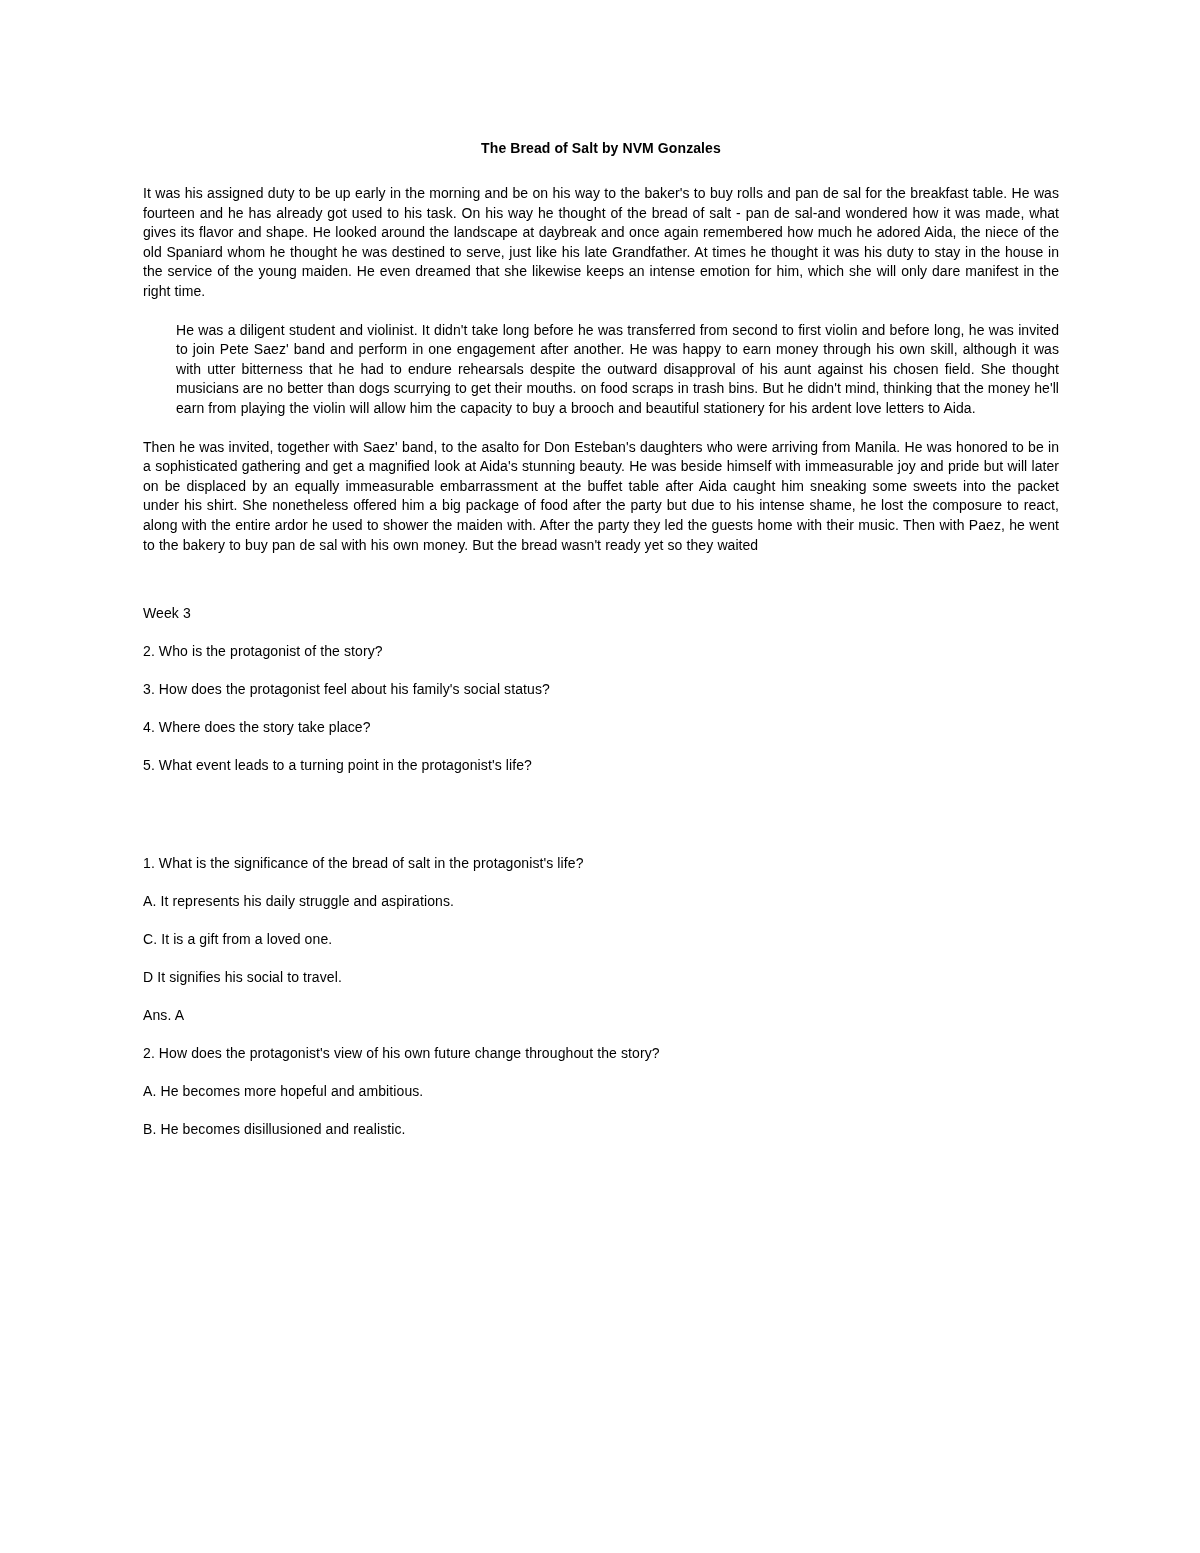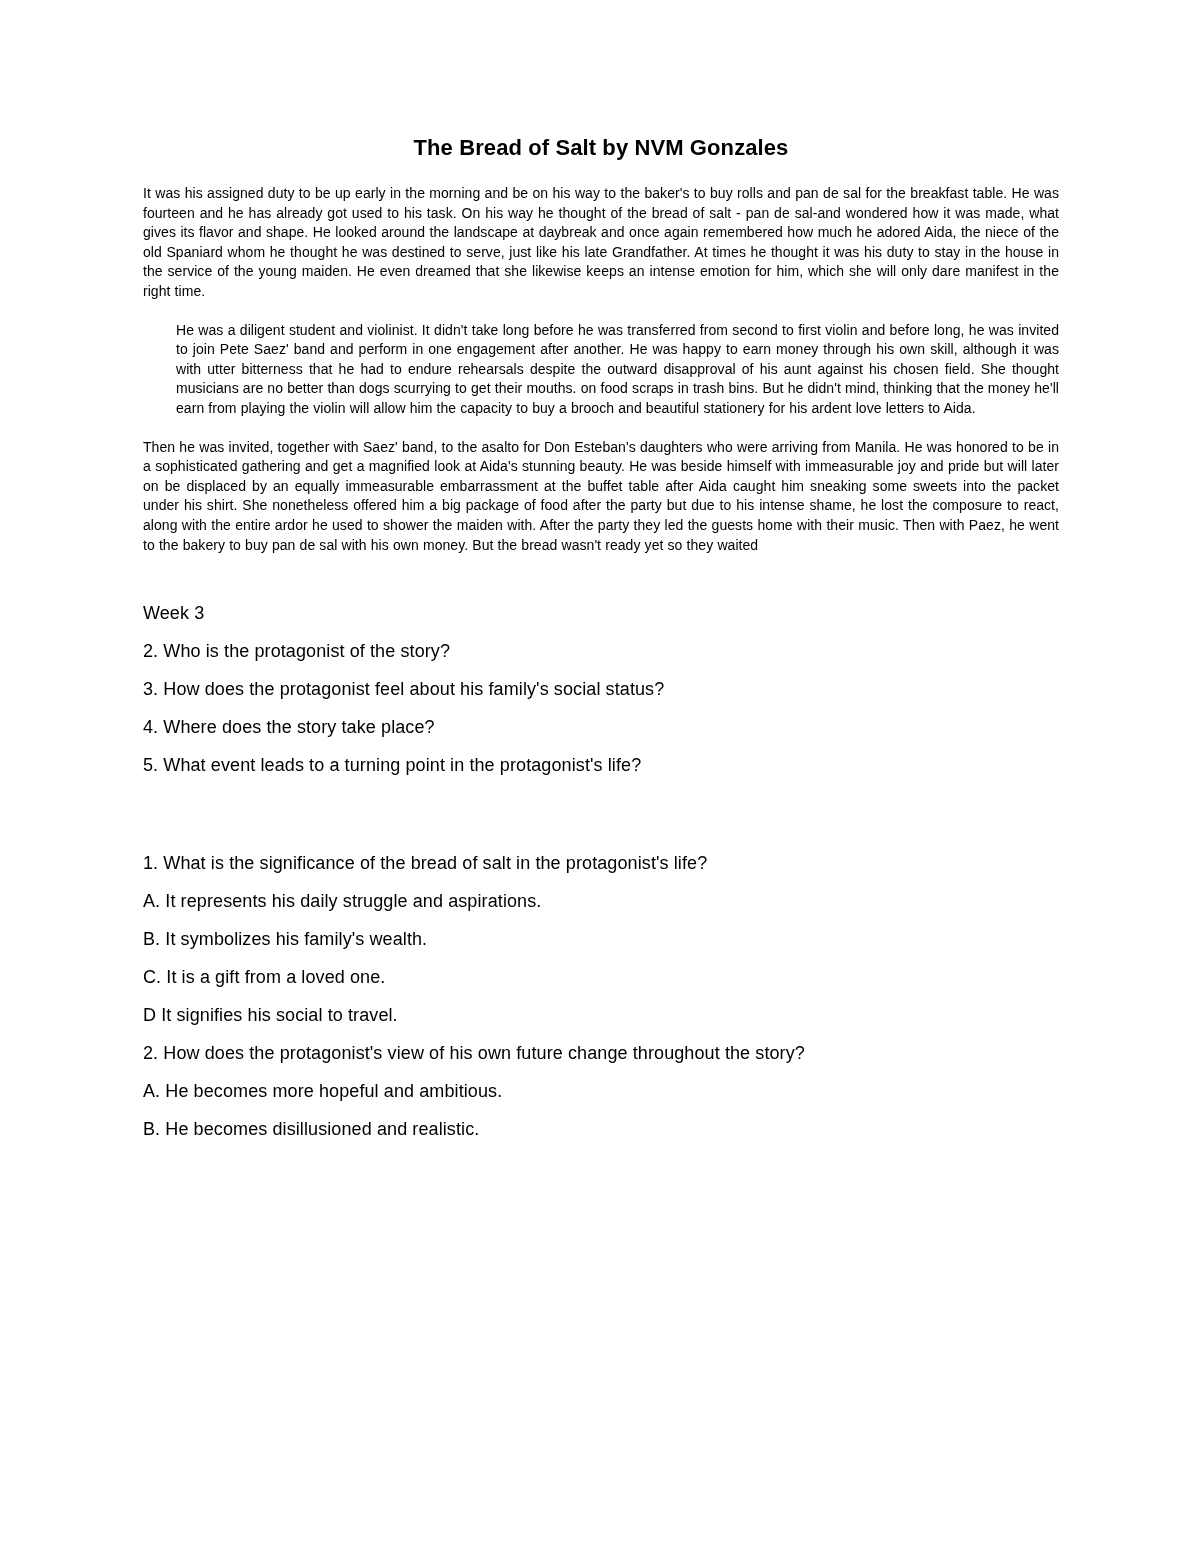--- a/index.html
+++ b/index.html
@@ -23,21 +23,21 @@
     overflow: hidden;
   }
   .content {
     position: absolute;
     left: 143px;
     top: 0;
     width: 916px;
   }
   .doc-title {
     text-align: center;
-    font-size: 22px;
+    font-size: 14px;
     line-height: 20px;
     margin: 0;
     padding-top: 138px;
     letter-spacing: 0.1px;
   }
   .para {
     font-size: 14px;
     line-height: 19.6px;
     text-align: justify;
     text-justify: inter-word;
@@ -46,21 +46,21 @@
     word-spacing: 0.2px;
   }
   .para.p1 { margin-top: 26px; }
   .para.p2 { margin-top: 19px; margin-left: 33px; }
   .para.p3 { margin-top: 19px; }
 
   .qsection {
     margin-top: 48px;
   }
   .qline {
-    font-size: 18px;
+    font-size: 14px;
     line-height: 20px;
     margin: 0 0 18px 0;
     letter-spacing: 0.1px;
   }
   .qline:last-child { margin-bottom: 0; }
 
   .gap-block {
     height: 78px;
   }
 </style>
@@ -82,22 +82,22 @@
       <p class="qline">3. How does the protagonist feel about his family's social status?</p>
       <p class="qline">4. Where does the story take place?</p>
       <p class="qline">5. What event leads to a turning point in the protagonist's life?</p>
     </div>
 
     <div class="gap-block"></div>
 
     <div>
       <p class="qline">1. What is the significance of the bread of salt in the protagonist's life?</p>
       <p class="qline">A. It represents his daily struggle and aspirations.</p>
-      <p class="qline">B. It symbolizes his family's wealth.</p>
       <p class="qline">C. It is a gift from a loved one.</p>
       <p class="qline">D It signifies his social to travel.</p>
+      <p class="qline">Ans. A</p>
       <p class="qline">2. How does the protagonist's view of his own future change throughout the story?</p>
       <p class="qline">A. He becomes more hopeful and ambitious.</p>
       <p class="qline">B. He becomes disillusioned and realistic.</p>
     </div>
 
   </div>
 </div>
 
 </body></html>

